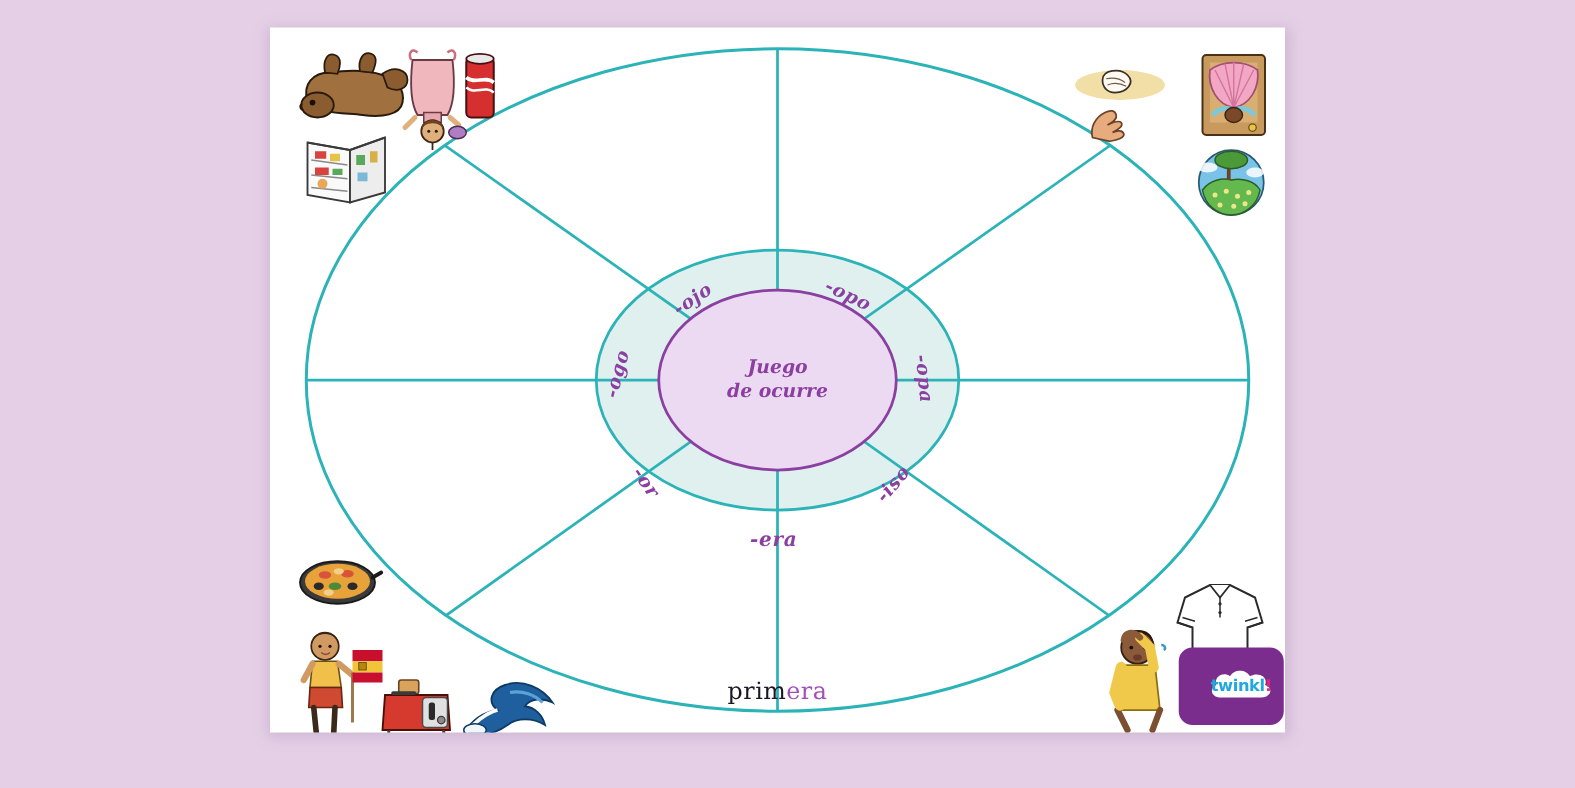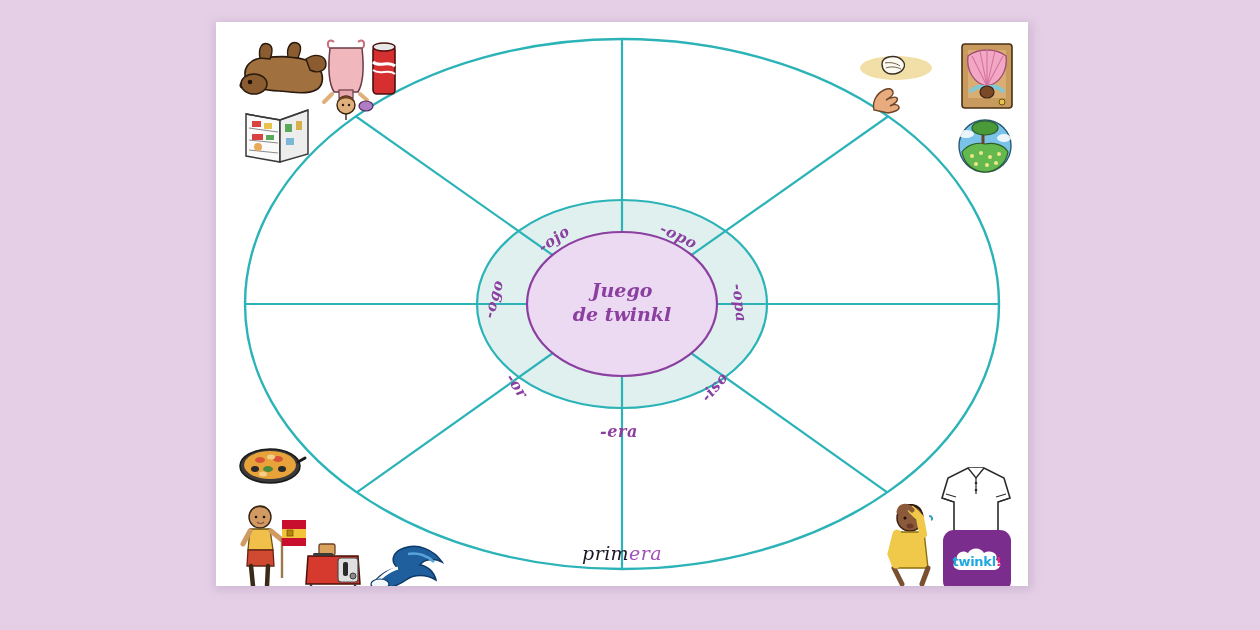--- a/index.html
+++ b/index.html
@@ -66,63 +66,63 @@
     transform: translate(-50%, -50%);
     width: 156px;
     text-align: center;
     line-height: 1.27;
     pointer-events: none;
   }
   .cn-title {
     color: #8b3fa0;
     font-family: "DejaVu Serif", serif;
     font-style: italic;
-    font-size: 19px;
+    font-size: 15px;
     font-weight: 700;
     line-height: 1.25;
     margin-bottom: 2px;
   }
   .cn-body {
     color: #241a2e;
     font-family: "DejaVu Serif", serif;
     font-style: italic;
     font-size: 10.6px;
     line-height: 1.34;
   }
   .cn-body b { font-weight: 700; }
   .bottom-word {
     position: absolute;
     left: 50%;
     transform: translateX(-50%);
     top: 520px;
     font-family: "DejaVu Serif", serif;
-    font-style: italic;
     font-size: 19px;
     color: #1c1626;
     letter-spacing: .4px;
     white-space: nowrap;
   }
   .bottom-word .hl { color: #a34fb8; }
 
   
   .art { position: absolute; }
   .art svg { display: block; overflow: visible; }
 
   
   .twinkl {
     position: absolute;
     left: 727px;
-    top: 508px;
+    top: 496px;
     width: 68px;
     height: 62px;
     background: #7b2d8e;
     border-radius: 11px;
     display: flex;
     align-items: center;
     justify-content: center;
+    padding-left: 16px;
   }
   .twinkl-cloud {
     position: relative;
     width: 56px;
     height: 30px;
   }
   .twinkl-word {
     position: absolute;
     left: 0; right: 0; top: 50%;
     transform: translateY(-50%);
@@ -182,21 +182,21 @@
 
     <div class="seg-label" style="left:384px; top:400px; transform:rotate(0deg); font-size:16px;">-era</div>
 
     <div class="seg-label" style="left:288px; top:355px; transform:rotate(56deg);">-or</div>
 
     <div class="seg-label" style="left:258px; top:268px; transform:rotate(-75deg);">-ogo</div>
 
     <div class="center-note">
       <div class="cn-title">
         <div>Juego</div>
-        <div>de twinkl</div>
+        <div>de ocurre</div>
       </div>
     </div>
 
     <div class="bottom-word"><span>prim</span><span class="hl">era</span></div>
 
     <div class="art" style="left:22px; top:18px;">
       <svg width="92" height="60" viewBox="0 0 92 60">
         <path d="M8 40 C4 28 12 18 26 18 C40 16 56 16 68 20 C80 24 86 32 84 42 C82 52 68 54 52 52 C36 50 18 52 8 40 Z" fill="#a0703f" stroke="#2a1a0e" stroke-width="1.6"></path>
         <path d="M22 18 C20 8 24 2 30 4 C36 6 34 14 32 19 Z" fill="#8a5c2f" stroke="#2a1a0e" stroke-width="1.4"></path>
         <path d="M50 17 C48 7 53 1 59 3 C65 5 62 13 60 18 Z" fill="#8a5c2f" stroke="#2a1a0e" stroke-width="1.4"></path>

